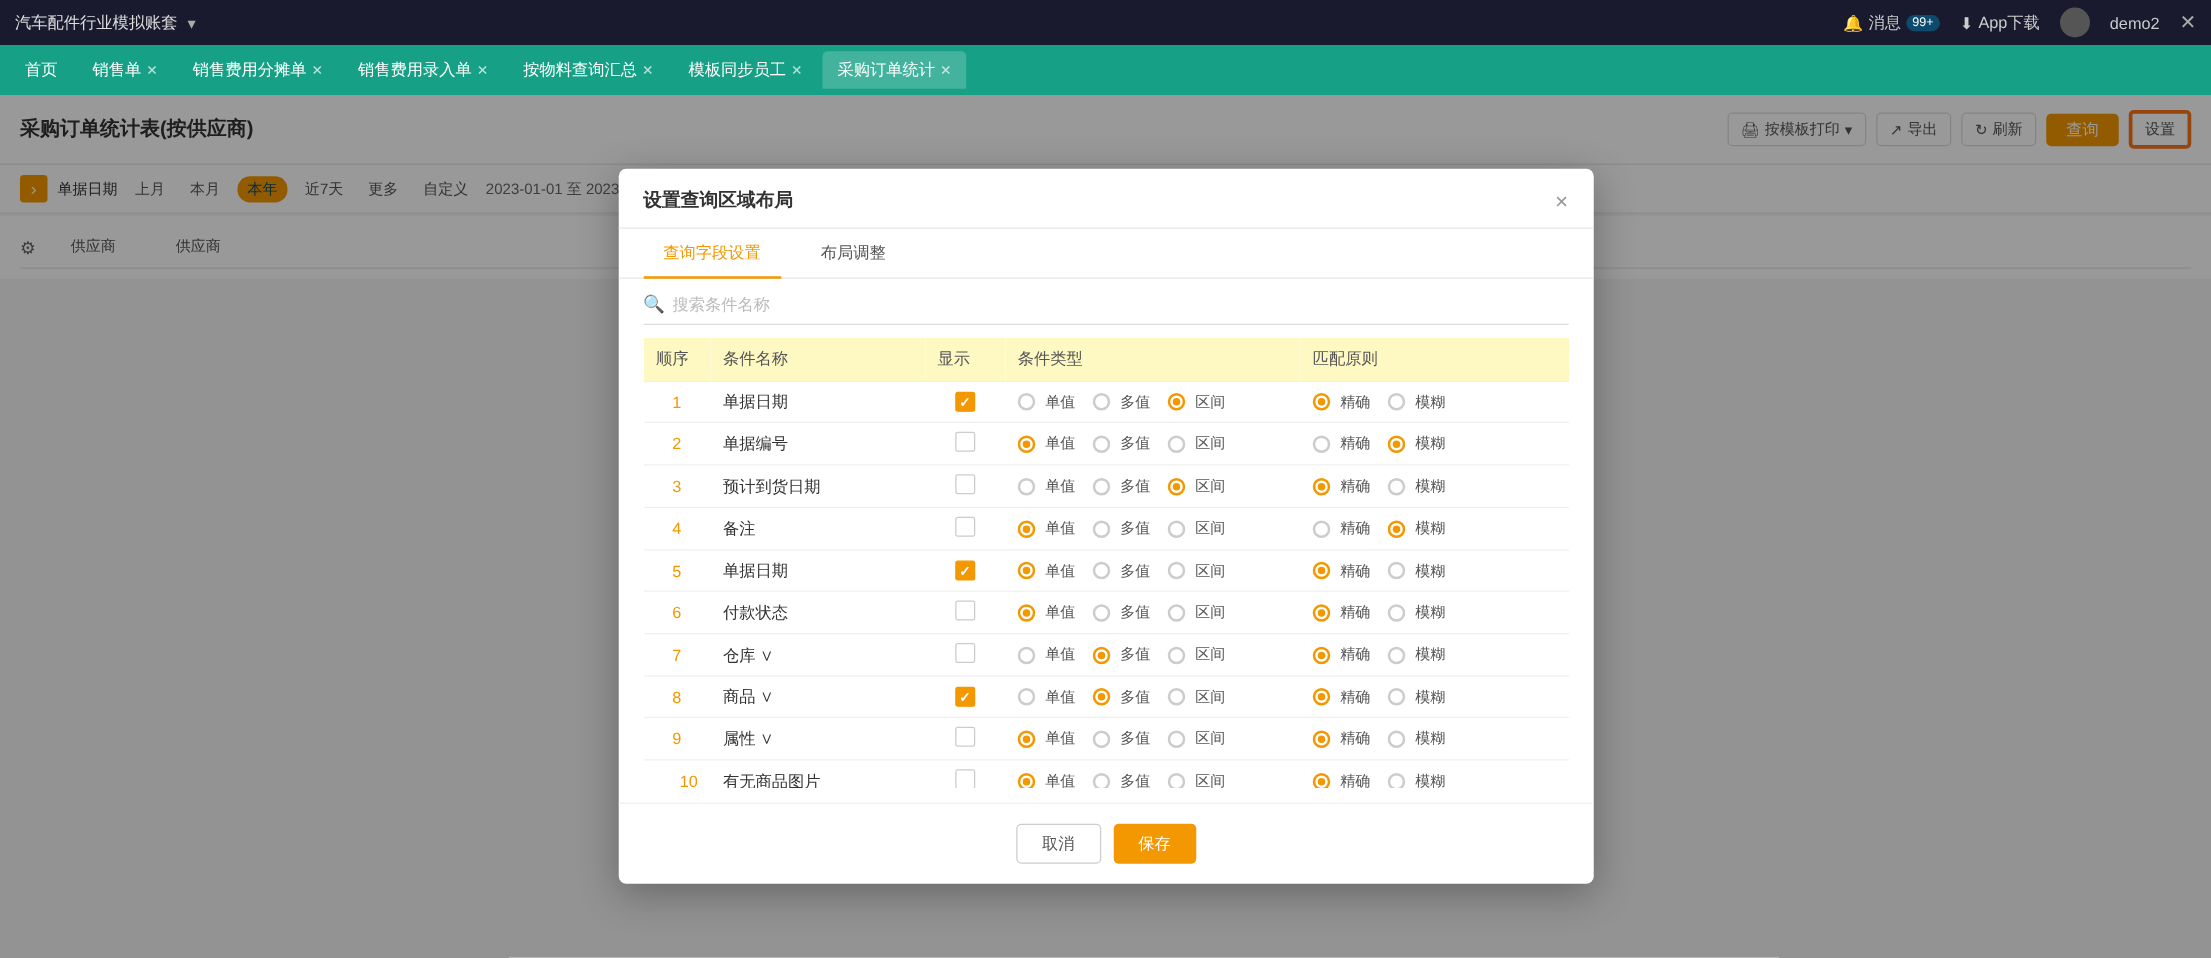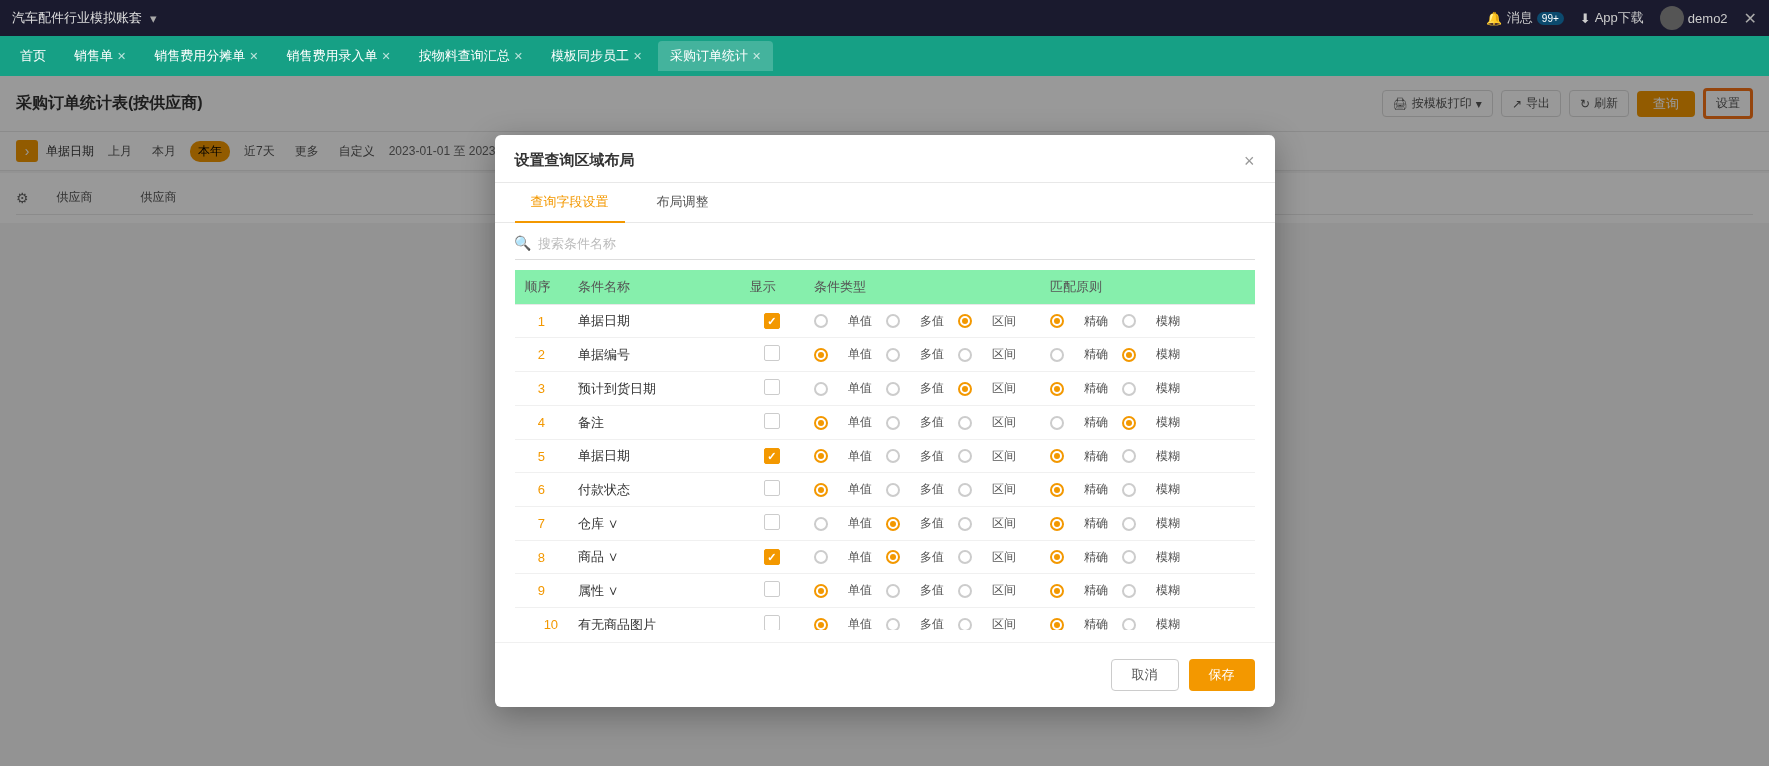--- a/index.html
+++ b/index.html
@@ -96,21 +96,21 @@
       background: #fff;
       padding: 8px 16px;
       display: flex;
       align-items: center;
       gap: 8px;
       border-bottom: 1px solid #e8e8e8;
     }
     .filter-toggle { background: #f39800; color: #fff; border: none; width: 22px; height: 22px; border-radius: 3px; cursor: pointer; font-size: 14px; display: flex; align-items: center; justify-content: center; }
     .date-label { font-size: 12px; color: #333; }
     .date-btn { background: none; border: none; font-size: 12px; color: #555; cursor: pointer; padding: 2px 6px; border-radius: 3px; }
-    .date-btn.active { background: #f39800; color: #000000; border-radius: 10px; padding: 2px 8px; }
+    .date-btn.active { background: #f39800; color: #0c4a6e; border-radius: 10px; padding: 2px 8px; }
     .date-range { font-size: 12px; color: #666; }
 
     
     .overlay {
       position: absolute;
       top: 0; left: 0; right: 0; bottom: 0;
       background: rgba(0,0,0,0.4);
       z-index: 100;
       display: flex;
       align-items: center;
@@ -189,21 +189,21 @@
       overflow-y: auto;
       flex: 1;
       max-height: 360px;
     }
     .conditions-table {
       width: 100%;
       border-collapse: collapse;
       font-size: 13px;
     }
     .conditions-table thead tr th {
-      background: #86efac;
+      background: #fef9c3;
       padding: 8px 10px;
       text-align: left;
       font-weight: 500;
       color: #555;
       border-bottom: 1px solid #e8e8e8;
       position: sticky;
       top: 0;
       z-index: 1;
     }
     .conditions-table tbody tr td {
@@ -237,21 +237,21 @@
     }
     .custom-checkbox.checked::after {
       content: '✓';
       color: #fff;
       font-size: 11px;
       font-weight: bold;
     }
 
     
     .radio-group { display: flex; align-items: center; gap: 14px; }
-    .radio-item { display: flex; align-items: center; gap: 20px; cursor: pointer; }
+    .radio-item { display: flex; align-items: center; gap: 8px; cursor: pointer; }
     .radio-circle {
       width: 14px; height: 14px;
       border: 2px solid #ccc;
       border-radius: 50%;
       display: inline-flex;
       align-items: center;
       justify-content: center;
       background: #fff;
     }
     .radio-circle.selected {
@@ -262,21 +262,21 @@
       width: 6px; height: 6px;
       background: #f39800;
       border-radius: 50%;
     }
     .radio-label { font-size: 12px; color: #555; }
 
     
     .dialog-footer {
       padding: 16px 20px;
       display: flex;
-      justify-content: flex-end;
+      justify-content: center;
       gap: 10px;
       border-top: 1px solid #f0f0f0;
     }
     .btn-cancel {
       border: 1px solid #ccc;
       background: #fff;
       padding: 6px 20px;
       border-radius: 4px;
       cursor: pointer;
       font-size: 13px;
@@ -322,21 +322,21 @@
   <div class="top-bar-right">
     <span style="display:flex;align-items:center;gap:4px;cursor:pointer;">
       <span>🔔</span>
       <span>消息</span>
       <span class="badge">99+</span>
     </span>
     <span style="display:flex;align-items:center;gap:4px;cursor:pointer;">
       <span>⬇</span>
       <span>App下载</span>
     </span>
-    <span style="display:flex;align-items:center;gap:4px;cursor:pointer;justify-content:flex-end;">
+    <span style="display:flex;align-items:center;gap:16px;cursor:pointer;justify-content:flex-end;">
       <span style="width:24px;height:24px;background:#555;border-radius:50%;display:inline-block;"></span>
       <span>demo2</span>
     </span>
     <span class="close-x">✕</span>
   </div>
 </div>
 
 <div class="nav-bar">
   <div class="nav-tab">
     <span>首页</span>

